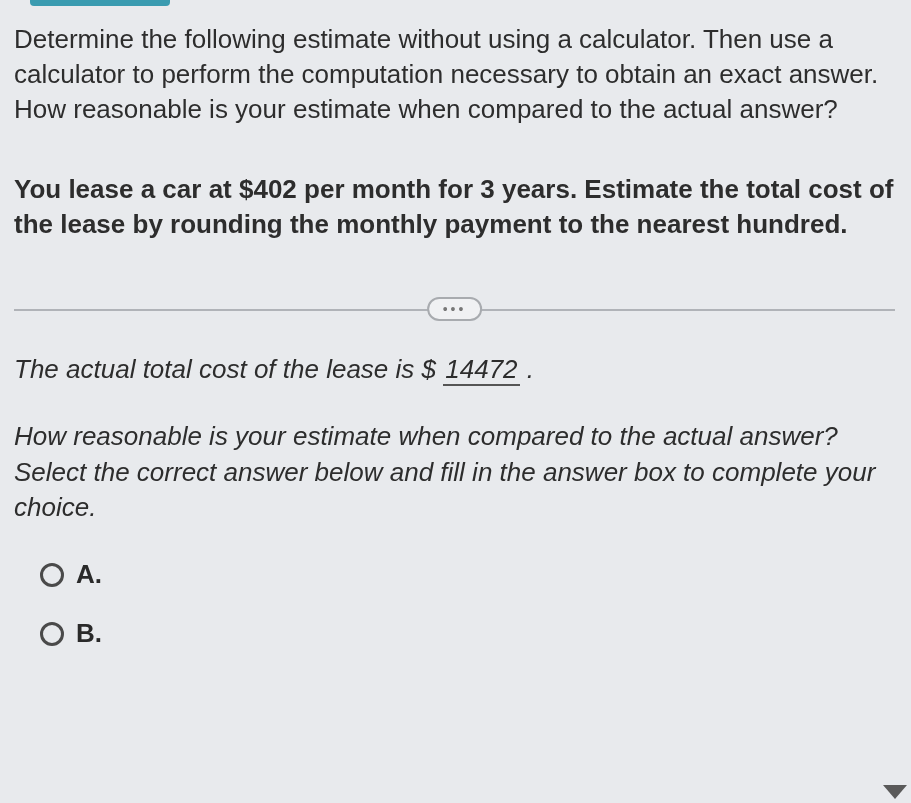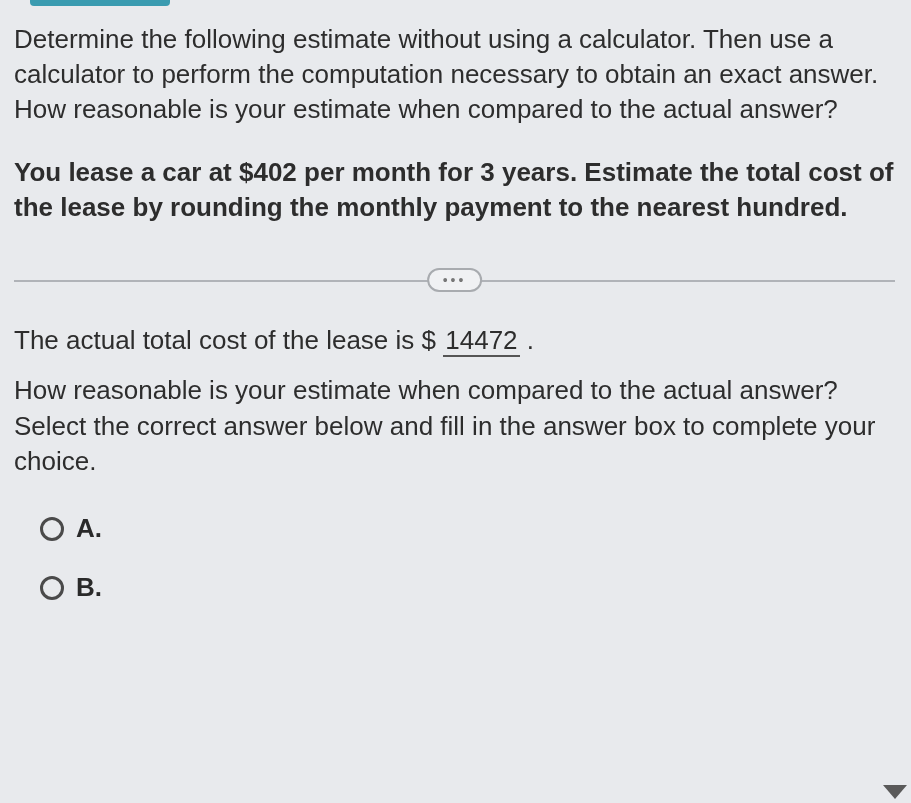--- a/index.html
+++ b/index.html
@@ -21,29 +21,29 @@
       height: 6px;
       background: #3a9bb0;
       border-radius: 0 0 4px 4px;
     }
     .question-top {
       font-size: 26px;
       line-height: 1.35;
       font-weight: 500;
       color: #2d2d2d;
       margin-top: 10px;
-      margin-bottom: 28px;
+      margin-bottom: 45px;
       filter: blur(0.5px);
     }
     .question-detail {
       font-size: 26px;
       line-height: 1.35;
       font-weight: 600;
       color: #2d2d2d;
-      margin-bottom: 40px;
+      margin-bottom: 52px;
       filter: blur(0.5px);
     }
     .divider-wrap {
       position: relative;
       height: 30px;
       margin-bottom: 30px;
     }
     .divider-line {
       position: absolute;
       top: 50%;
@@ -63,35 +63,37 @@
       padding: 2px 14px;
       font-size: 14px;
       color: #777;
       letter-spacing: 3px;
       cursor: pointer;
     }
     .actual-line {
       font-size: 26px;
       font-weight: 500;
       color: #2d2d2d;
-      margin-bottom: 17px;
+      margin-bottom: 34px;
       filter: blur(0.5px);
+      font-style: italic;
     }
     .actual-line .val {
       border-bottom: 2px solid #555;
       padding: 0 2px;
       font-weight: 500;
     }
     .followup {
       font-size: 26px;
       line-height: 1.35;
       font-weight: 500;
       color: #2d2d2d;
       margin-bottom: 34px;
       filter: blur(0.6px);
+      font-style: italic;
     }
     .choice {
       display: flex;
       align-items: flex-start;
       gap: 12px;
       padding-left: 26px;
       margin-bottom: 28px;
       filter: blur(0.6px);
     }
     .radio {

